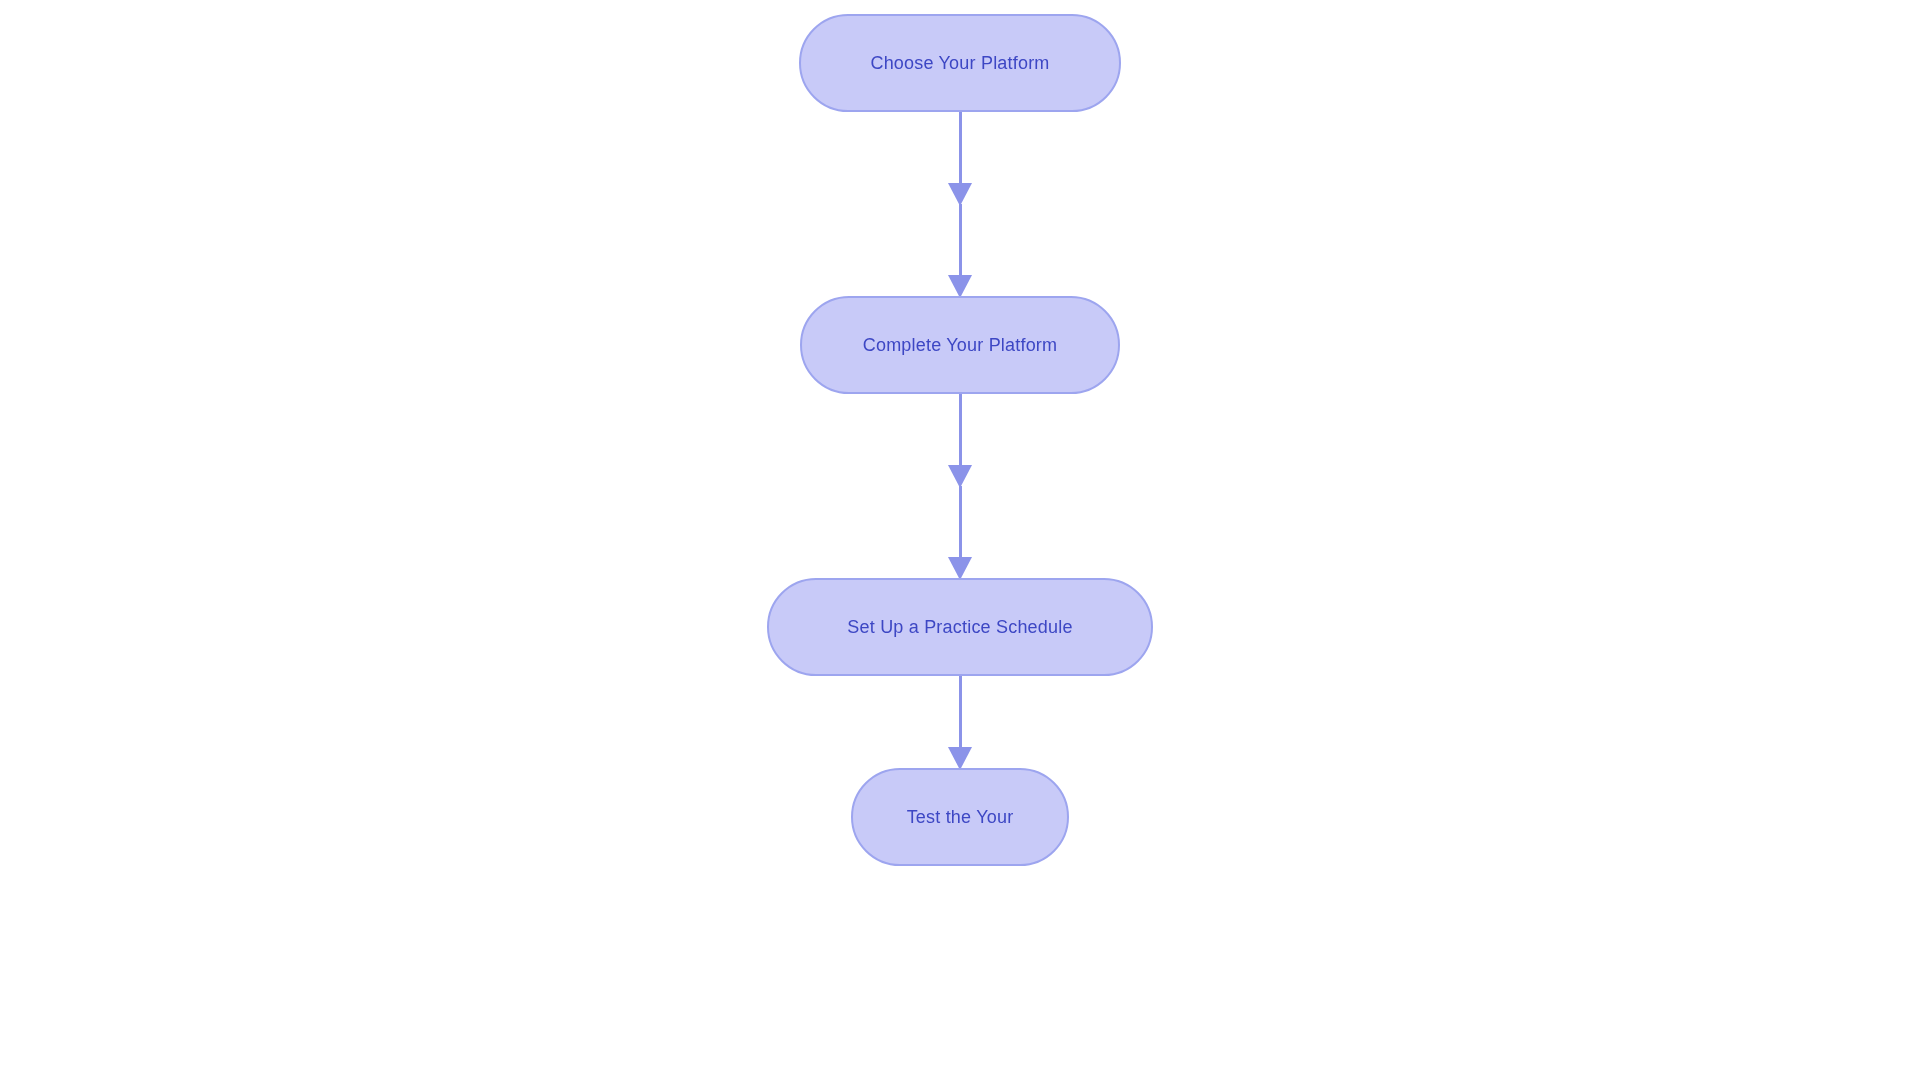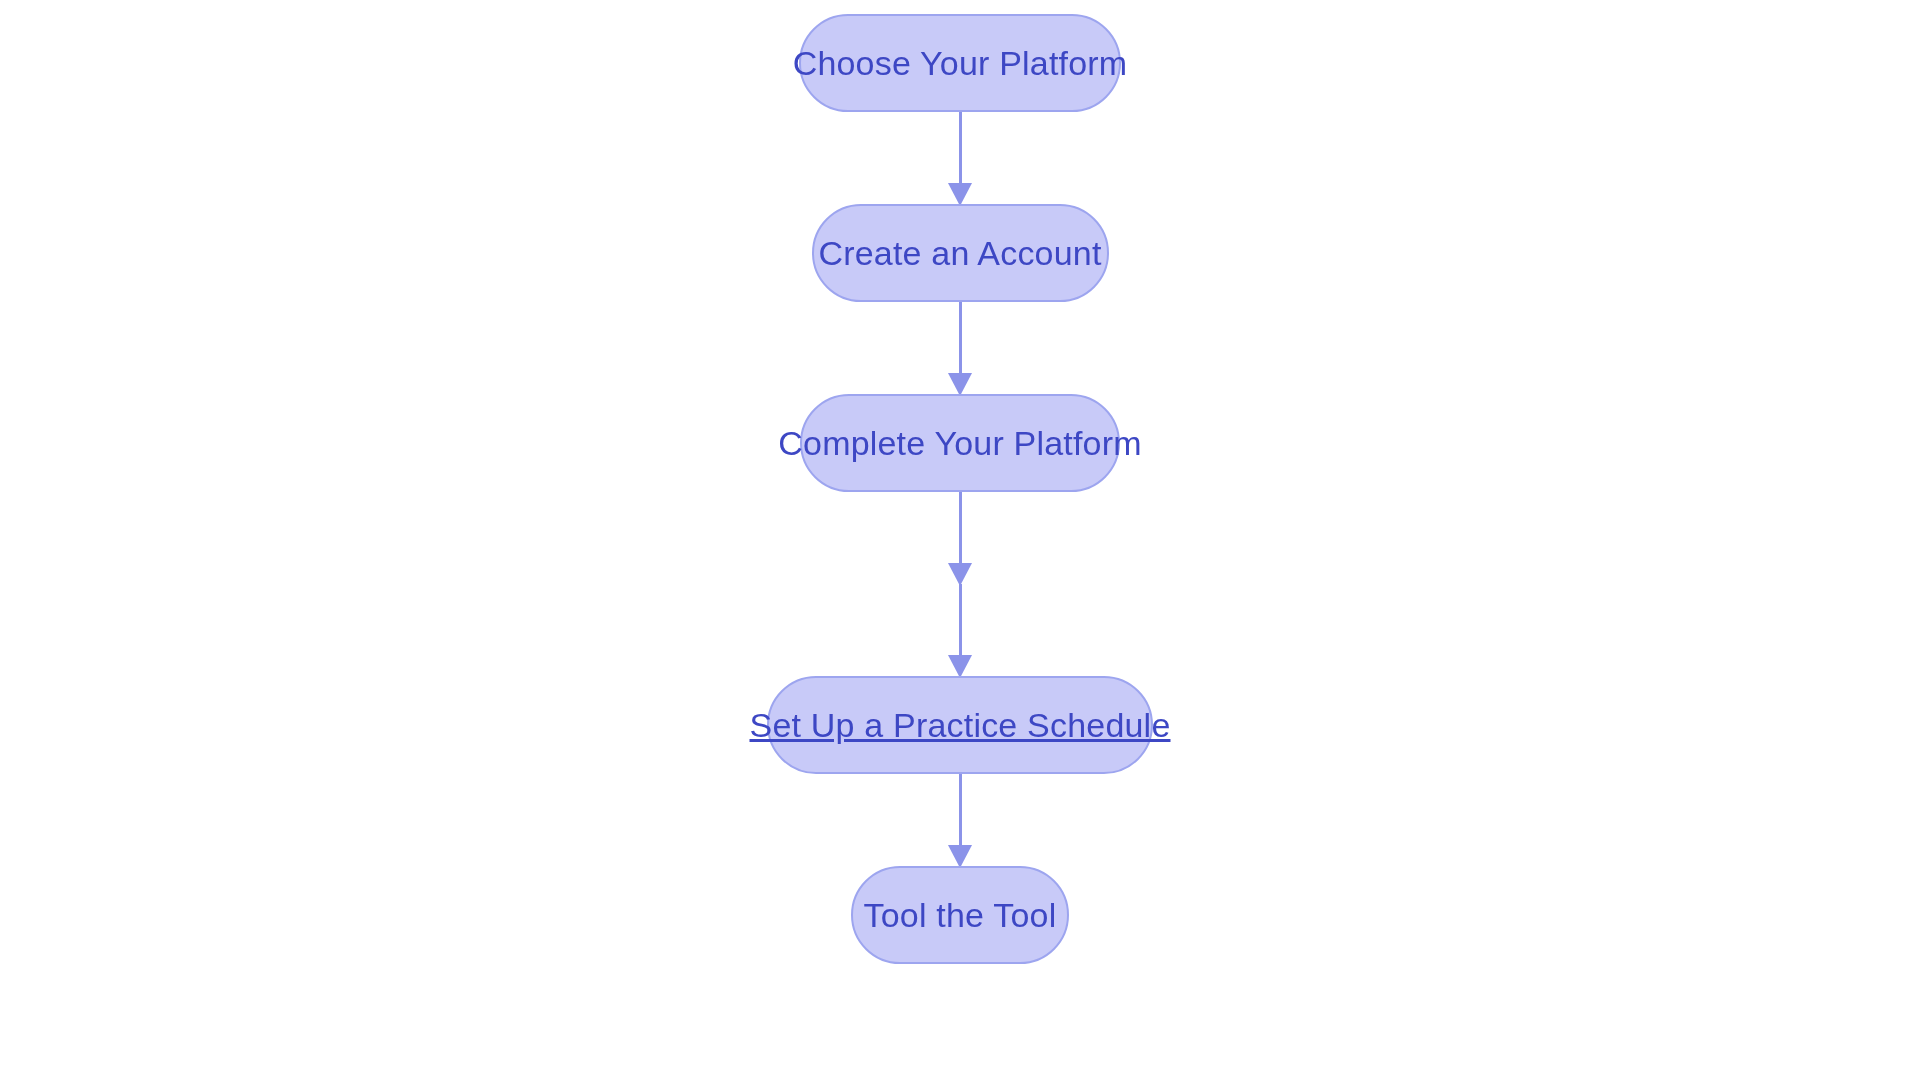--- a/index.html
+++ b/index.html
@@ -30,30 +30,30 @@
   .node {
     box-sizing: border-box;
     height: 98px;
     border-radius: 49px;
     background: var(--node-fill, #c8caf8);
     border: 2px solid var(--node-border, #9da5ef);
     color: var(--node-text, #3d47c4);
     display: flex;
     align-items: center;
     justify-content: center;
-    font-size: 34px;
+    font-size: 18px;
     letter-spacing: 0.2px;
     white-space: nowrap;
     flex: 0 0 auto;
   }
   .w1 { width: 322px; }
   .w2 { width: 297px; }
   .w3 { width: 320px; }
   .w4 { width: 446px; }
-  .w5 { width: 386px; text-decoration: underline; }
+  .w5 { width: 386px; }
   .w6 { width: 218px; }
   .connector {
     height: 92px;
     display: flex;
     flex-direction: column;
     align-items: center;
     flex: 0 0 auto;
   }
   .connector .line {
     width: 3px;
@@ -78,23 +78,20 @@
 
     <div class="node w1">
       <span>Choose Your Platform</span>
     </div>
 
     <div class="connector">
       <div class="line"></div>
       <div class="head"></div>
     </div>
 
-    <div class="node w2">
-      <span>Create an Account</span>
-    </div>
 
     <div class="connector">
       <div class="line"></div>
       <div class="head"></div>
     </div>
 
     <div class="node w3">
       <span>Complete Your Platform</span>
     </div>
 
@@ -112,17 +109,17 @@
     <div class="node w5">
       <span>Set Up a Practice Schedule</span>
     </div>
 
     <div class="connector">
       <div class="line"></div>
       <div class="head"></div>
     </div>
 
     <div class="node w6">
-      <span>Tool the Tool</span>
+      <span>Test the Your</span>
     </div>
 
   </div>
 </div>
 
 </body></html>

